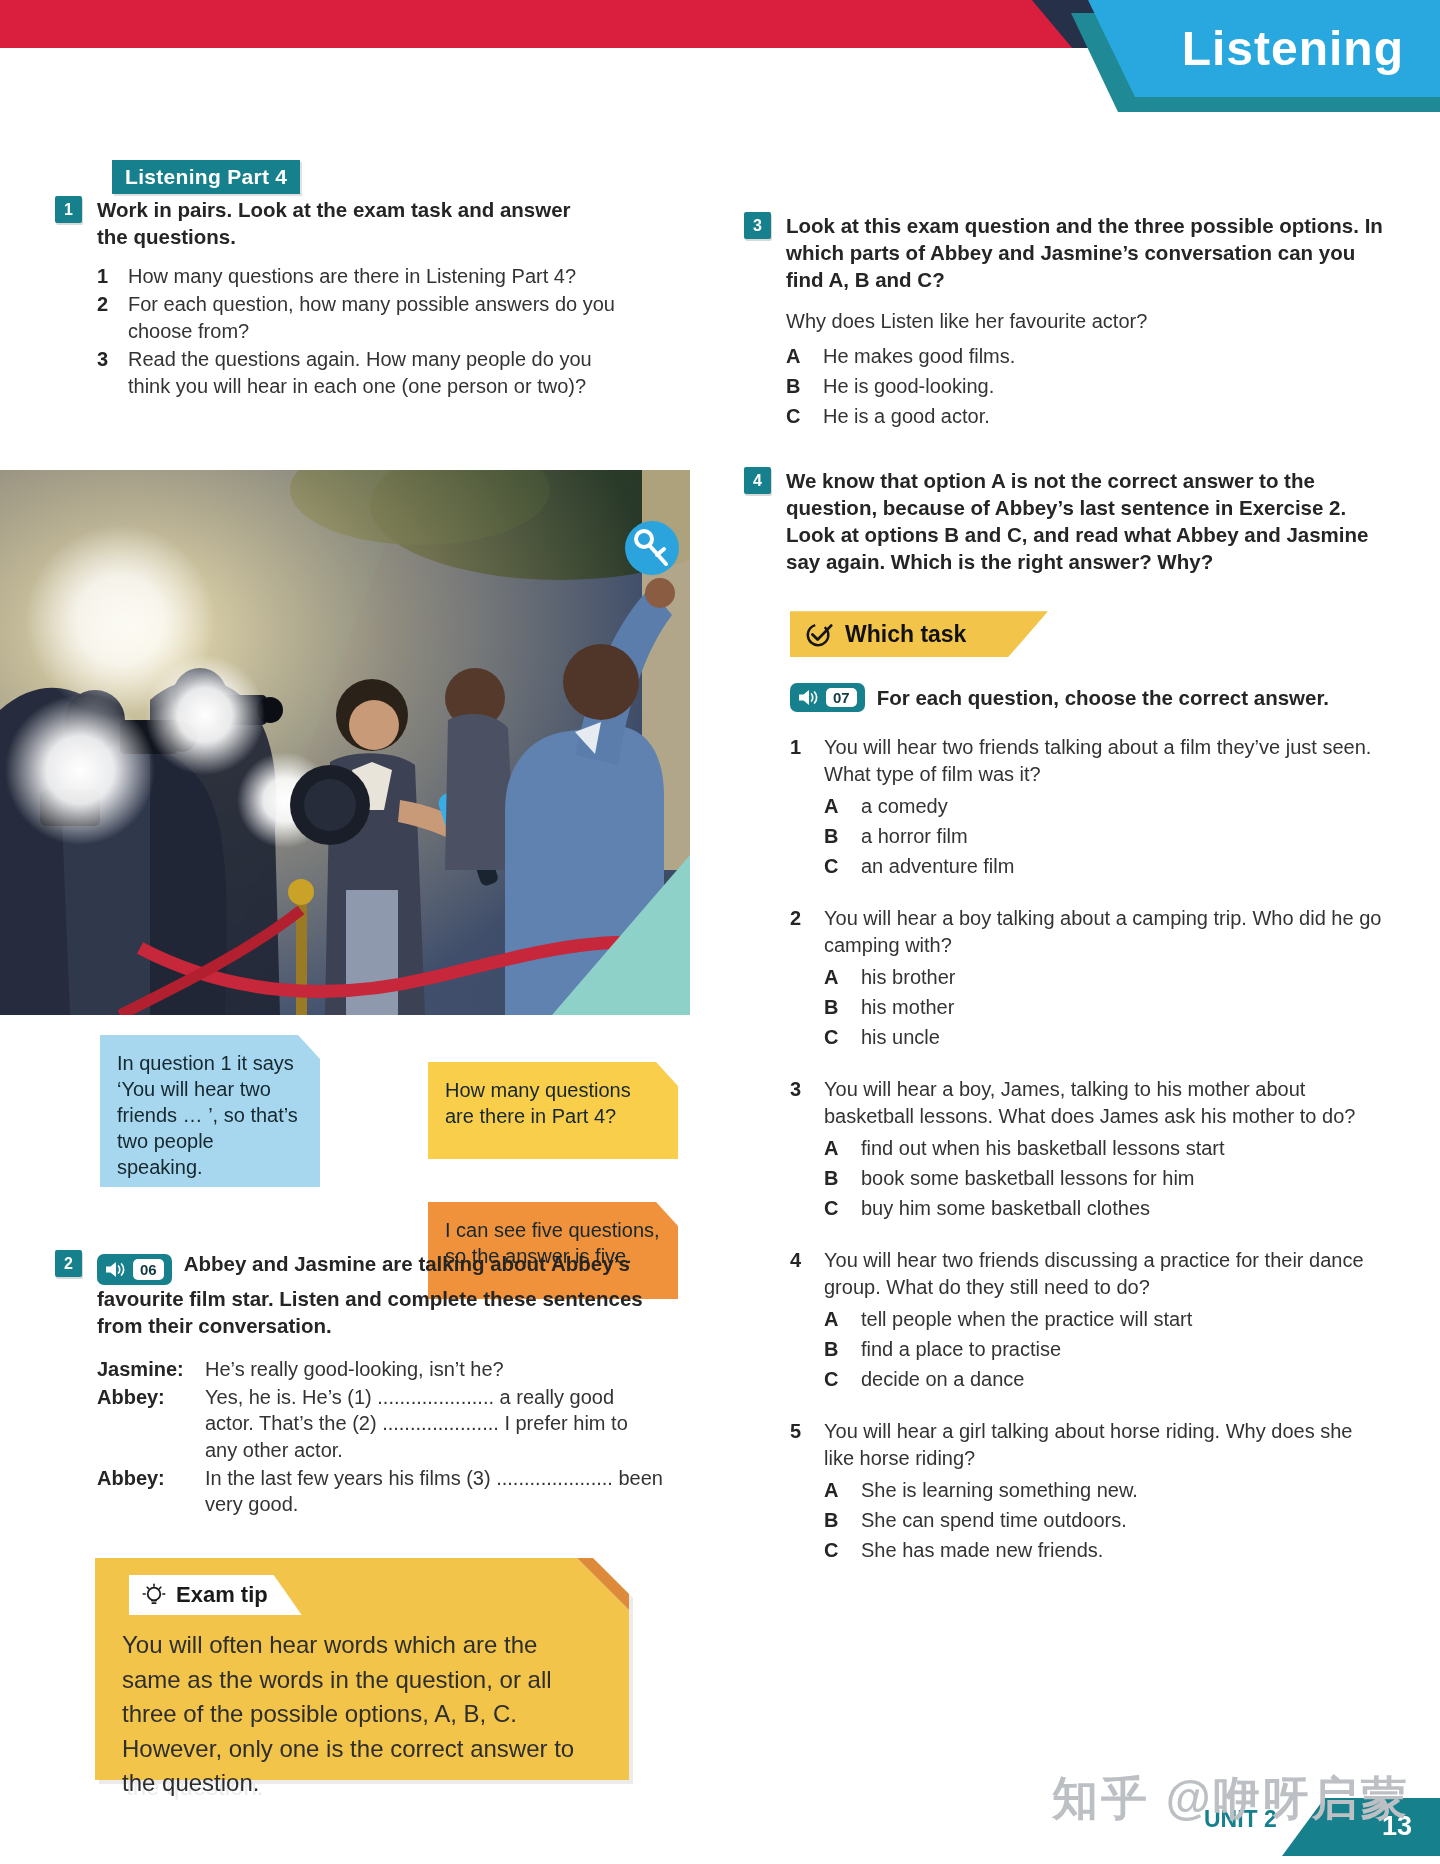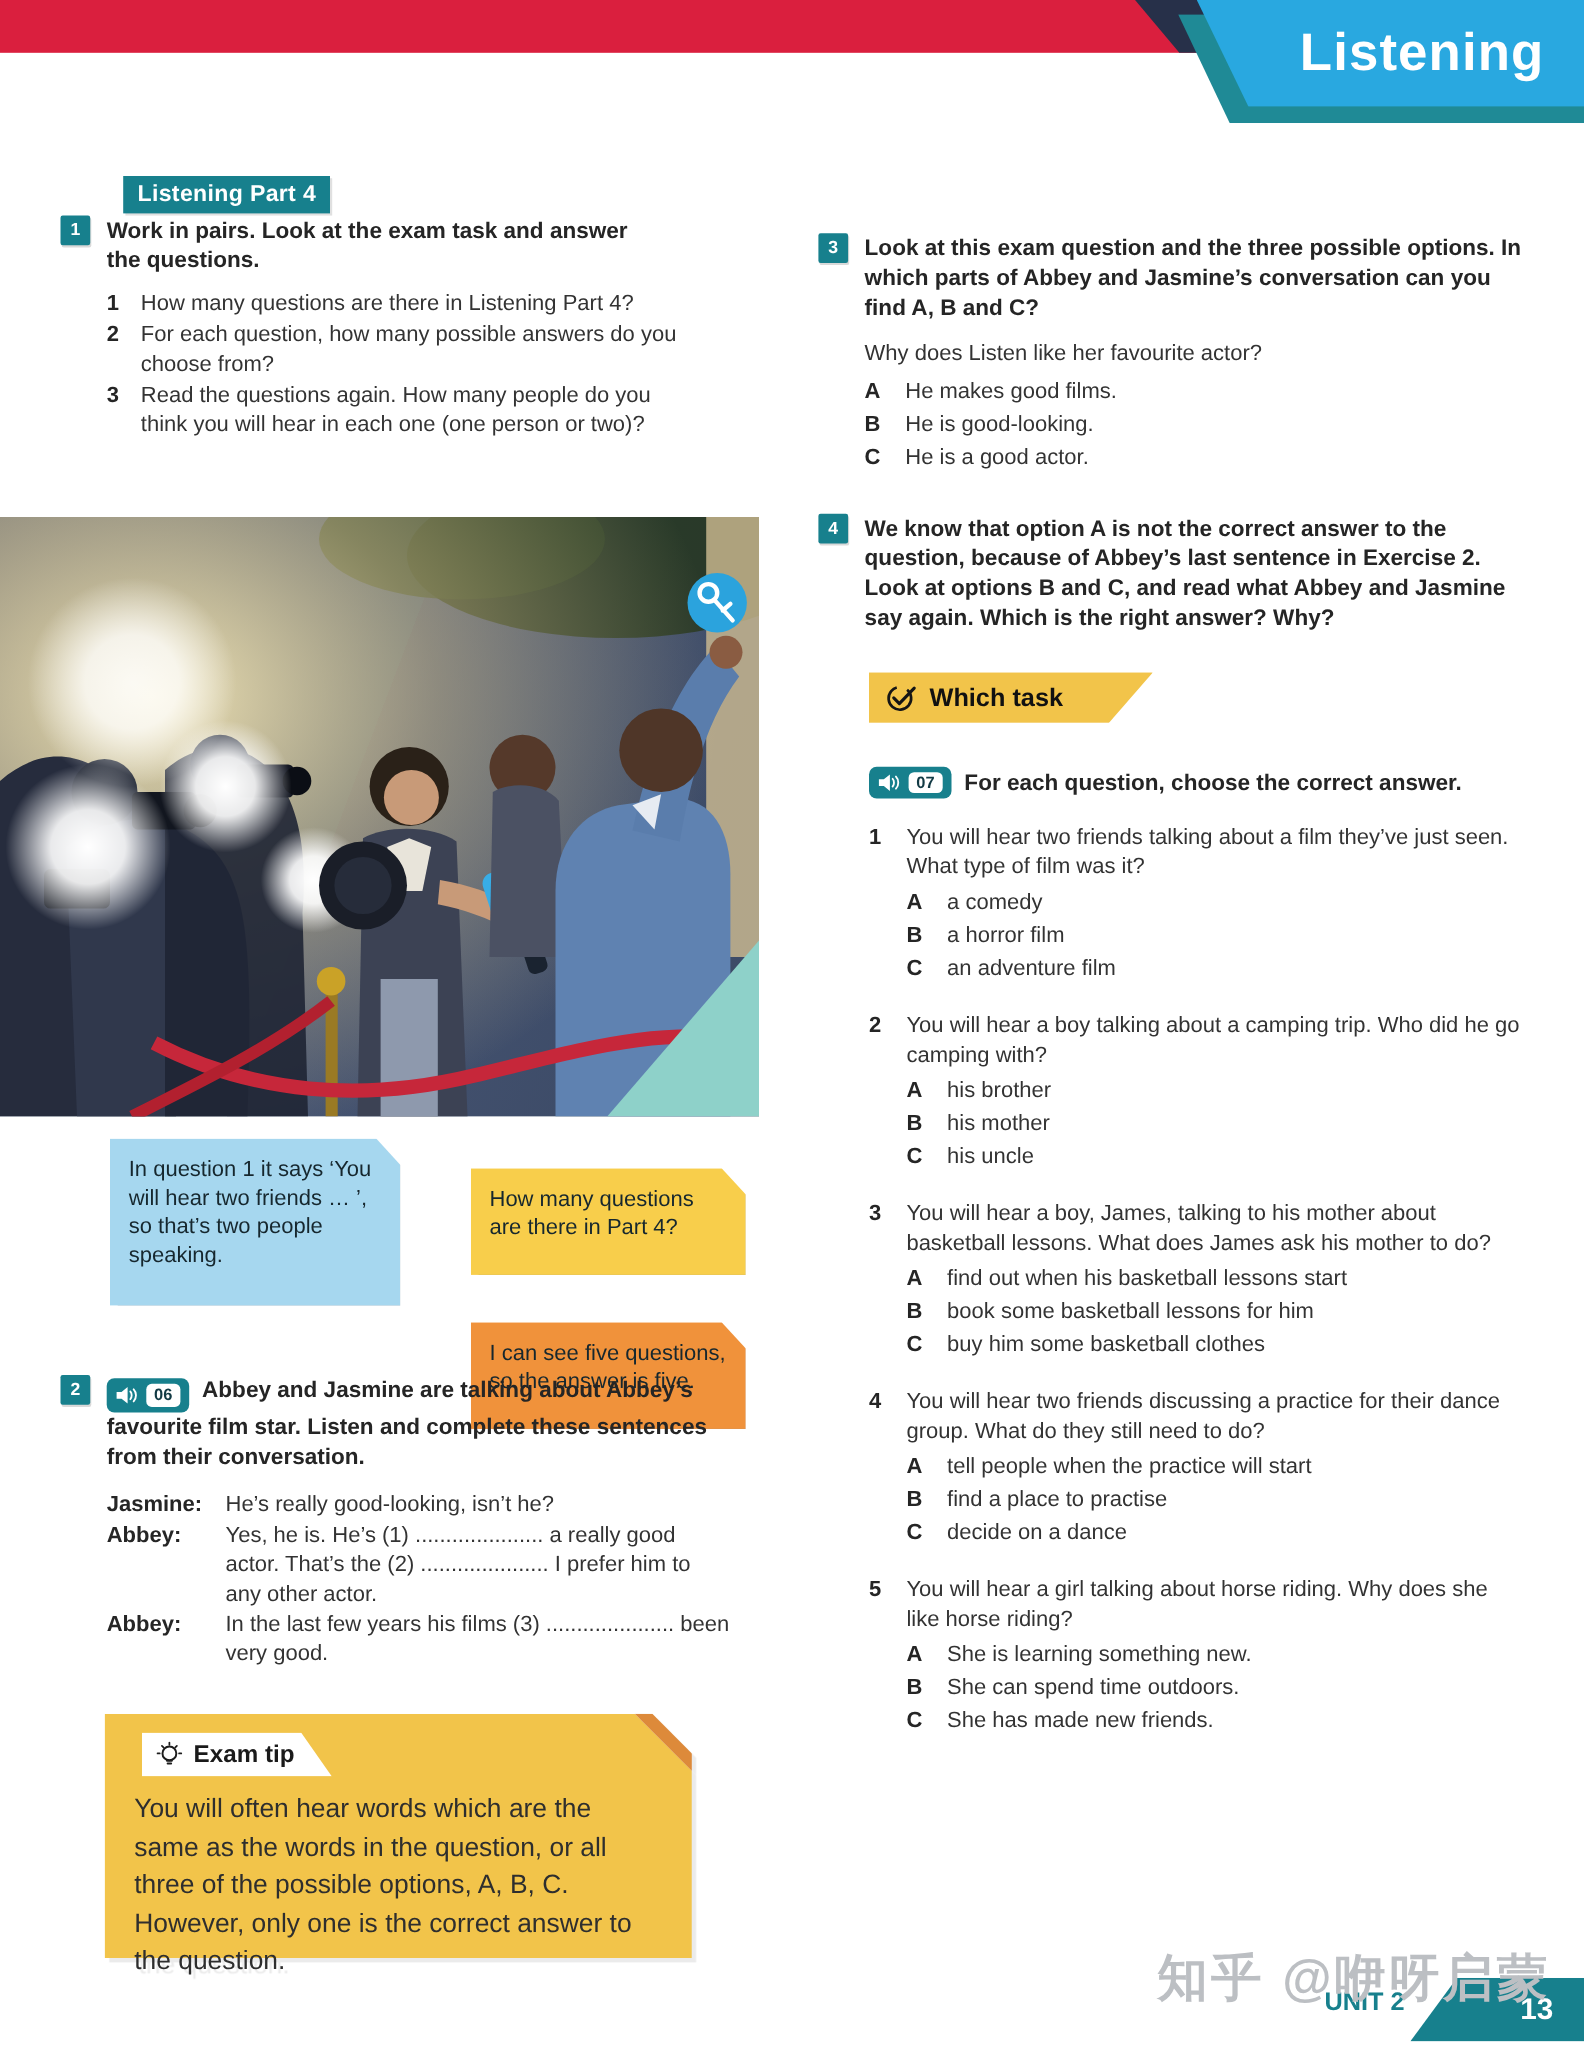--- a/index.html
+++ b/index.html
@@ -35,21 +35,21 @@
   
   .audio-pill{display:inline-flex;align-items:center;gap:7px;background:#17808d;border-radius:7px;
     padding:5px 8px;vertical-align:-7px;margin-right:12px;cursor:pointer;}
   .audio-chip{background:#fff;border-radius:5px;padding:1px 7px;font-weight:bold;font-size:15px;color:#123a44;}
   
   .photo{position:absolute;left:0;top:470px;width:690px;height:545px;}
   
   .bubble{position:absolute;padding:15px 17px;font-size:20px;line-height:1.3;color:#16272e;
     clip-path:polygon(0 0,calc(100% - 22px) 0,100% 24px,100% 100%,0 100%);
     filter:drop-shadow(7px 7px 0 rgba(122,130,140,.8));box-sizing:border-box;}
-  .bubble-blue{left:100px;top:1035px;width:264px;height:152px;background:#a6d7ef;}
+  .bubble-blue{left:100px;top:1035px;width:220px;height:152px;background:#a6d7ef;}
   .bubble-yellow{left:428px;top:1062px;width:250px;height:97px;background:#f8ce4b;}
   .bubble-orange{left:428px;top:1202px;width:250px;height:97px;background:#f0923b;}
   
   .ex2{position:absolute;left:55px;top:1250px;width:645px;}
   .dialogue{margin-top:16px;}
   .dline{display:flex;font-size:20px;line-height:1.32;color:#333;margin-bottom:2px;}
   .dspeaker{flex:none;width:108px;font-weight:bold;color:#252525;}
   .dtext{flex:1;}
   
   .tipwrap{position:absolute;left:95px;top:1558px;width:534px;height:222px;filter:drop-shadow(4px 4px 0 rgba(0,0,0,.08));border-radius:17px;}
@@ -63,21 +63,21 @@
   
   .rcol{position:absolute;left:744px;top:212px;width:656px;}
   .ex3-extra{margin-top:15px;font-size:20px;line-height:1.35;color:#333;}
   .ex3-opts{margin-top:8px;}
   .ex4{margin-top:34px;}
   
   .taskbanner{margin:36px 0 0 46px;width:258px;background:#f2c44a;
     clip-path:polygon(0 0,100% 0,calc(100% - 40px) 100%,0 100%);
     display:flex;align-items:center;gap:12px;padding:9px 40px 9px 15px;box-sizing:border-box;
     font-weight:bold;font-size:23px;color:#111;}
-  .taskintro{margin:40px 0 0 46px;font-weight:bold;font-size:20.5px;color:#252525;display:flex;align-items:center;}
+  .taskintro{margin:26px 0 0 46px;font-weight:bold;font-size:20.5px;color:#252525;display:flex;align-items:center;}
   .taskqs{margin:22px 0 0 46px;}
   .tq{display:flex;gap:14px;margin-bottom:22px;}
   .tq-num{flex:none;width:20px;font-weight:bold;font-size:20px;color:#252525;line-height:1.35;}
   .tq-body{flex:1;}
   .tq-text{font-size:20px;line-height:1.35;color:#333;margin-bottom:5px;}
   
   .watermark{position:absolute;left:1052px;top:1768px;font-size:46px;font-weight:bold;color:#bcbfc3;
     letter-spacing:3px;z-index:5;}
   .unit-label{position:absolute;left:1204px;top:1806px;color:#17808d;font-weight:bold;font-size:23px;z-index:3;}
   .page-corner{position:absolute;left:1282px;top:1798px;width:158px;height:58px;background:#17808d;

